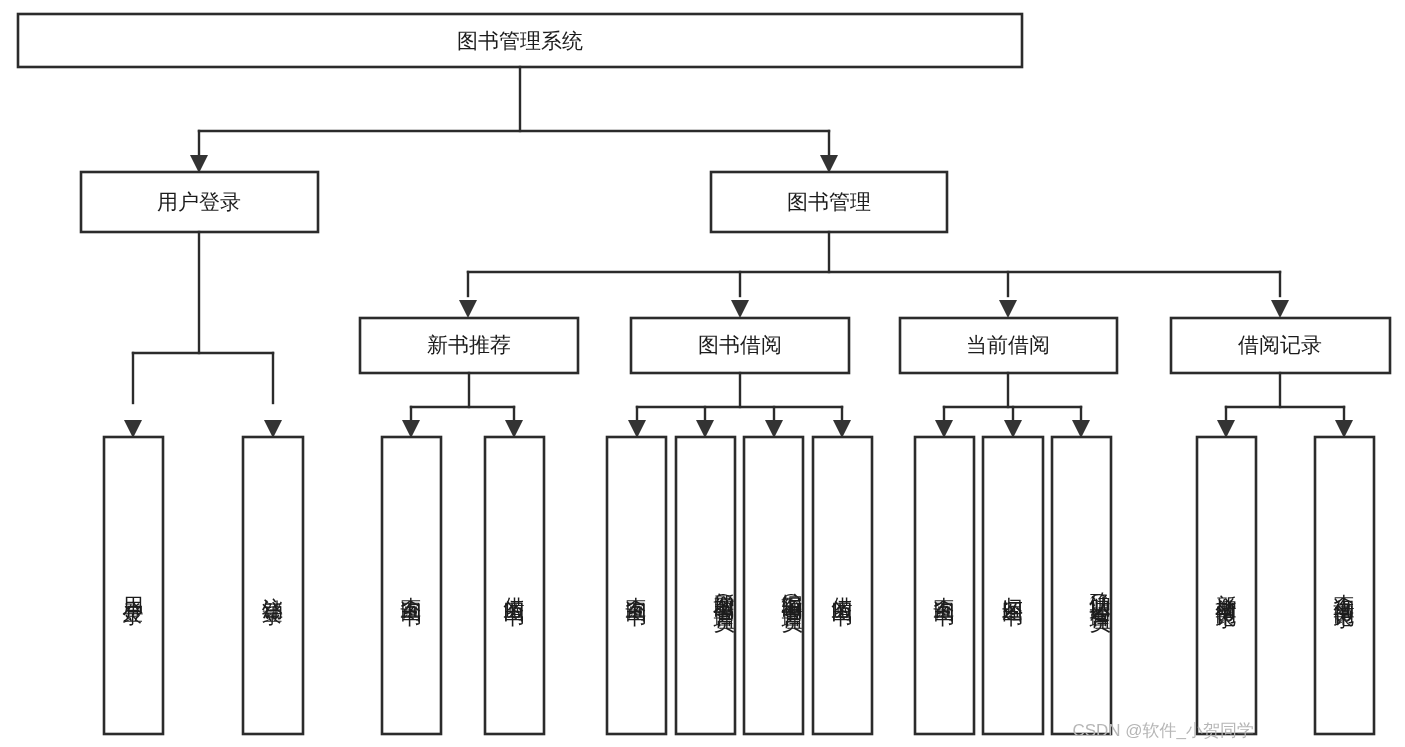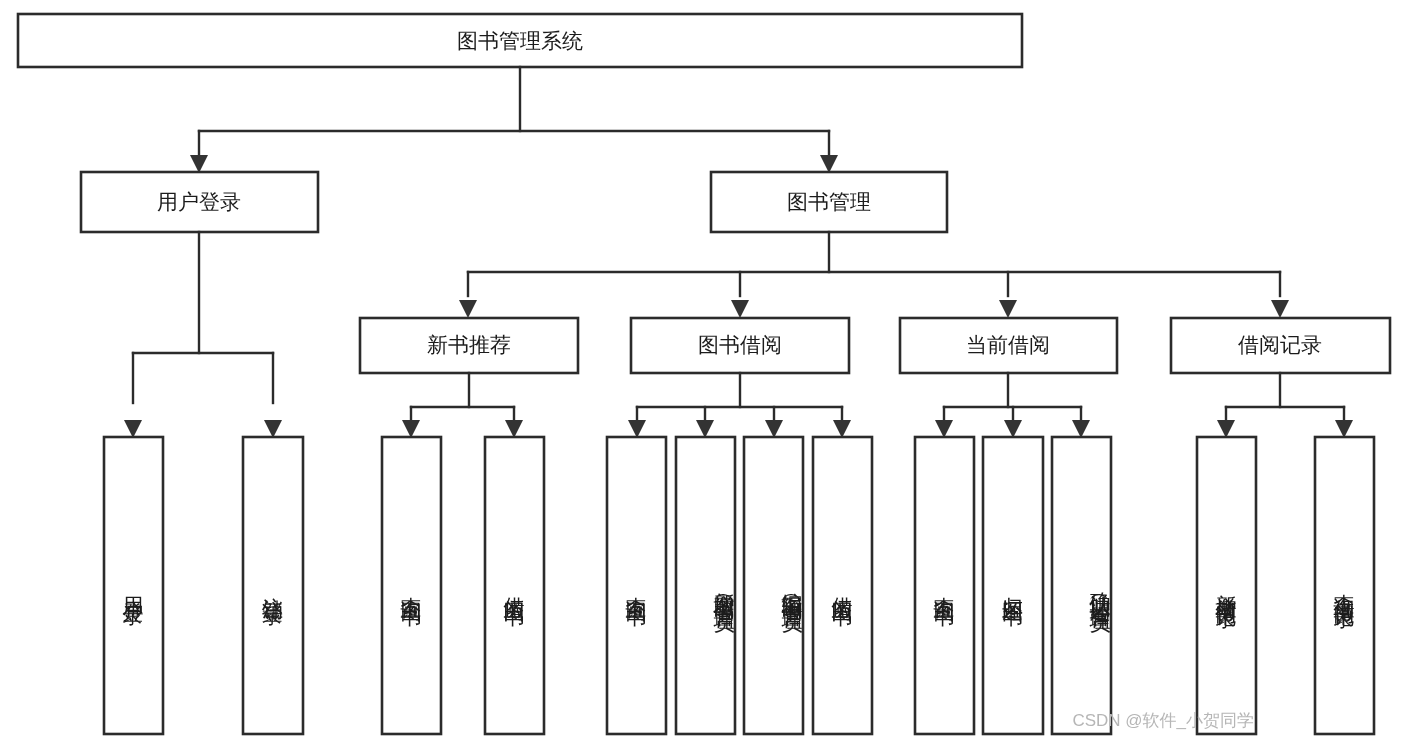--- a/index.html
+++ b/index.html
@@ -57,21 +57,21 @@
     text-orientation: upright;
     letter-spacing: 3px;
     line-height: 1;
     white-space: nowrap;
     text-align: center;
     user-select: none;
   }
   .watermark {
     position: absolute;
     right: 8px;
-    bottom: 15px;
+    bottom: 5px;
     font-family: "Liberation Sans", "DejaVu Sans", sans-serif;
     font-size: 17px;
     color: #b6b6b6;
     white-space: nowrap;
     user-select: none;
   }
 </style>
 </head>
 <body>
 

